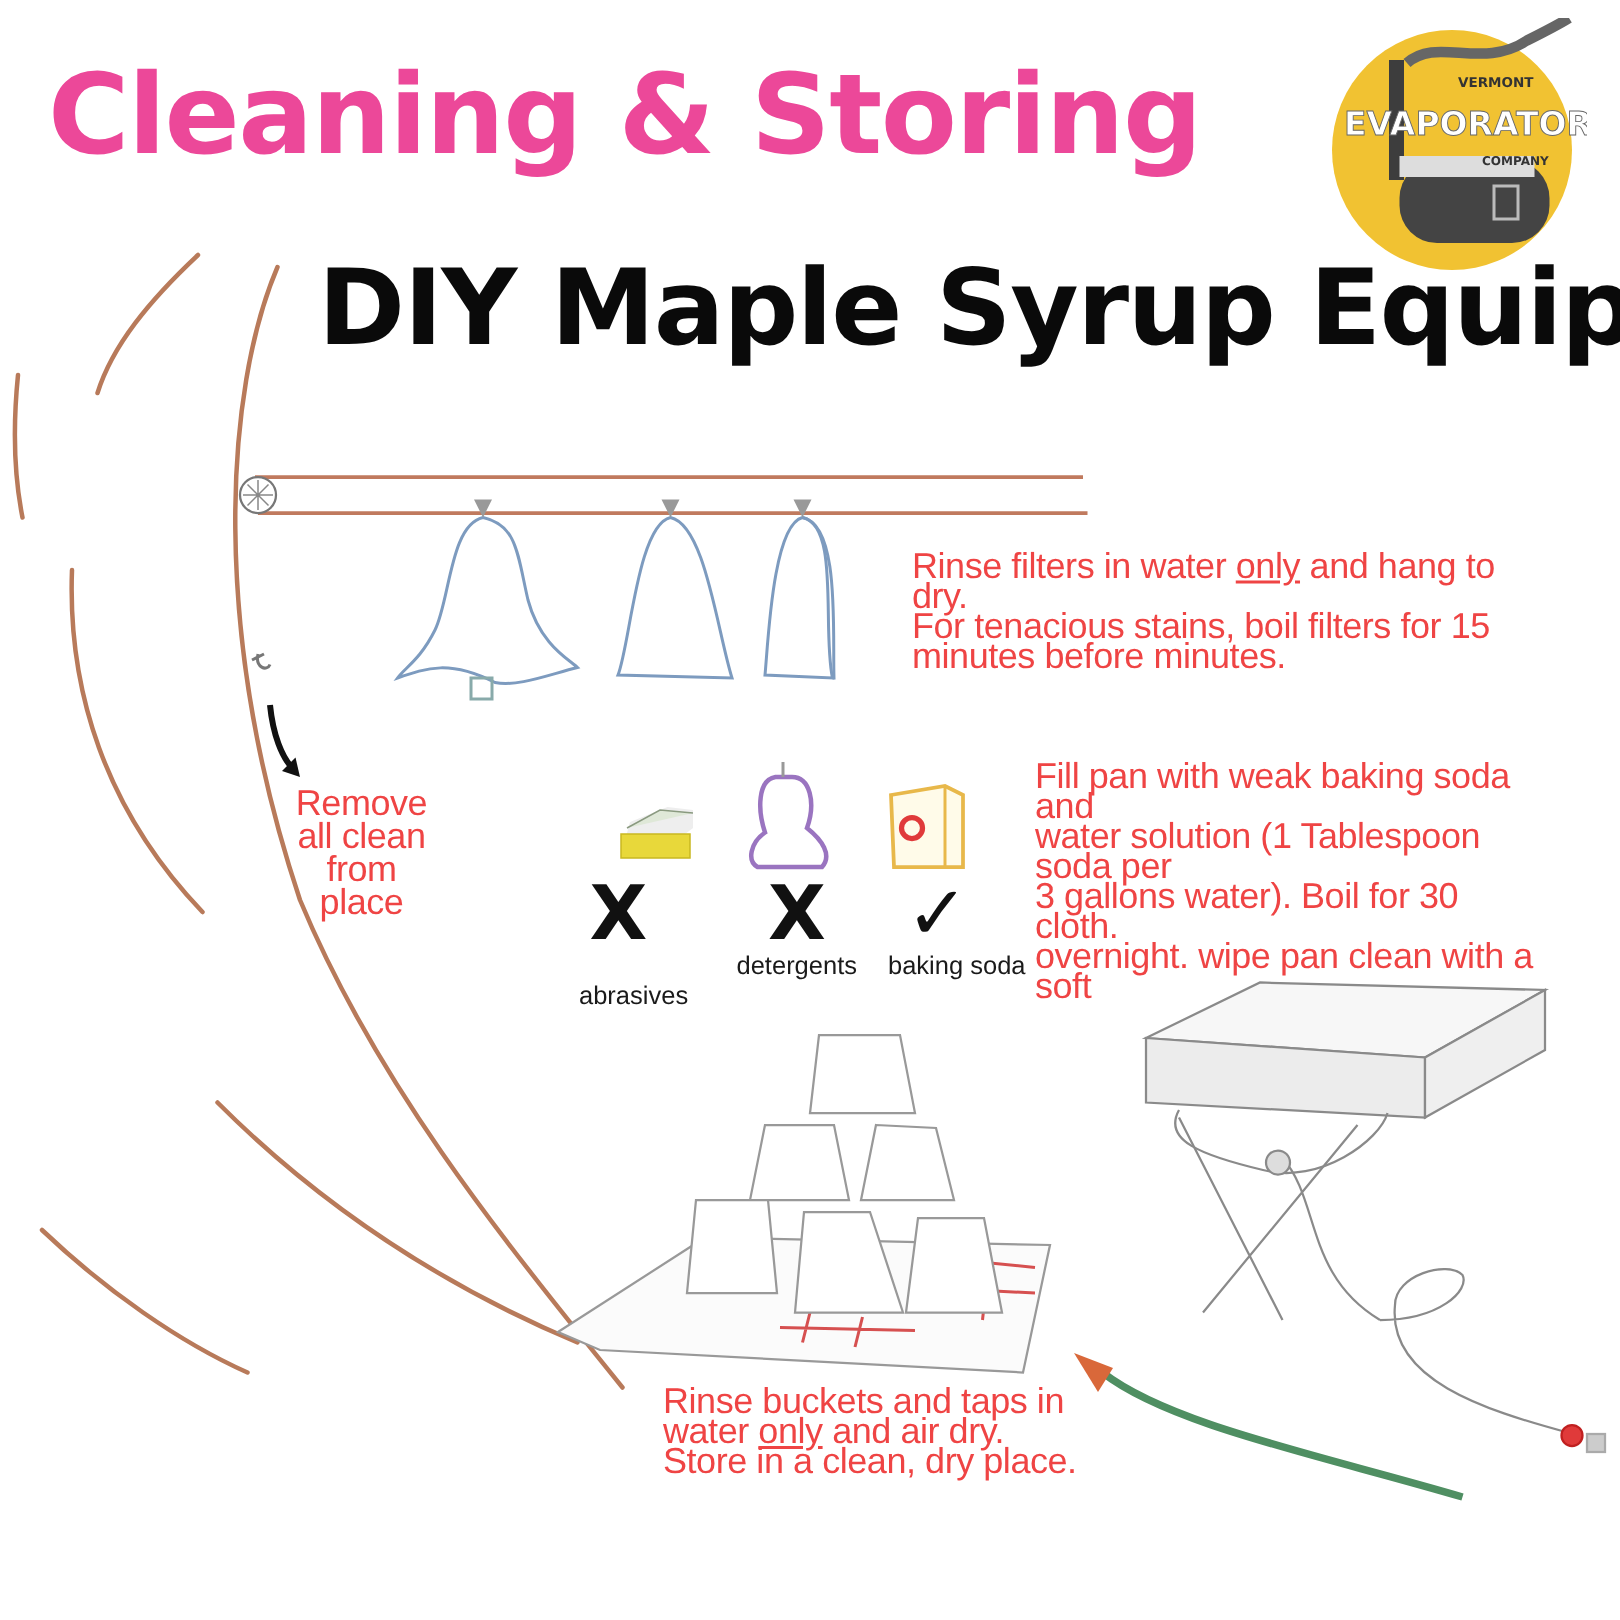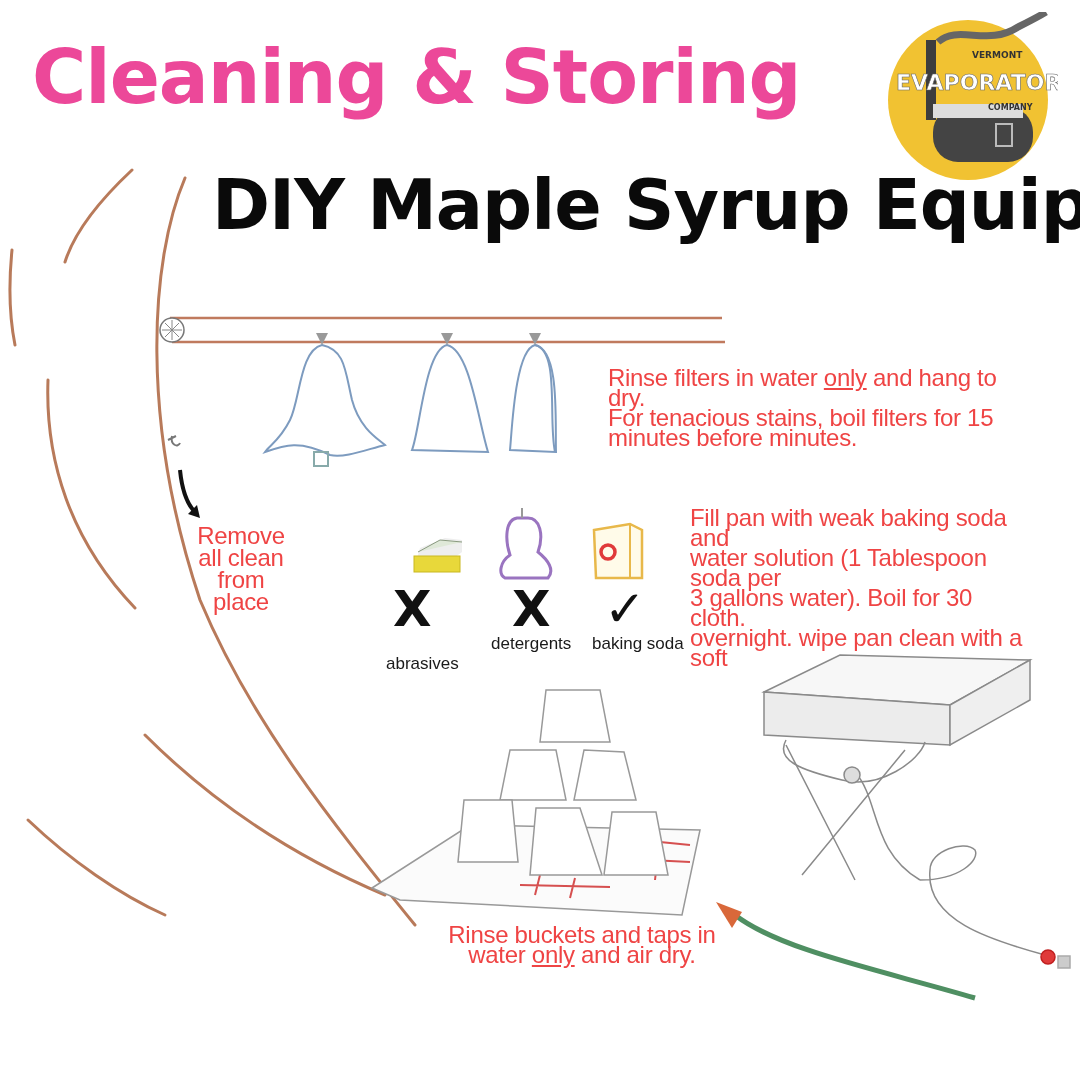--- a/index.html
+++ b/index.html
@@ -137,16 +137,17 @@
 <div class="abs lbl" style="left:592px; top:634px;">baking soda</div>
 
 <div class="abs note" style="left:690px; top:508px; width:345px;">
   <div>Fill pan with weak baking soda and</div>
   <div>water solution (1 Tablespoon soda per</div>
   <div>3 gallons water). Boil for 30</div>
   <div>cloth.</div>
   <div>overnight. wipe pan clean with a soft</div>
 </div>
 
-<div class="abs note" style="left:442px; top:925px; width:280px;text-align:center;">
+<div class="abs note" style="left:442px; top:925px; width:280px;">
   <div>Rinse buckets and taps in</div>
   <div><span>water </span><span class="u">only</span><span> and air dry.</span></div>
+  <div>Store in a clean, dry place.</div>
 </div>
 
 </body></html>

